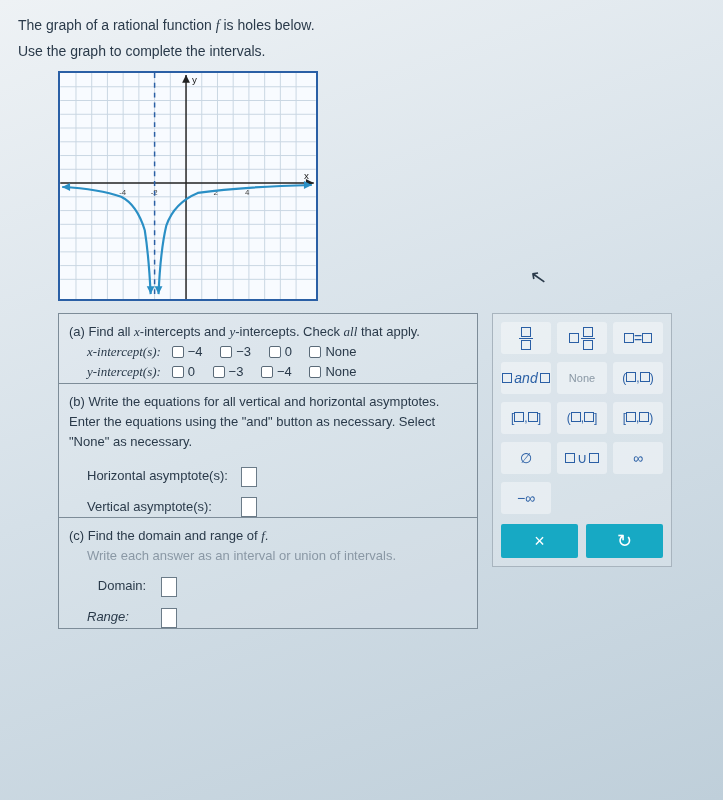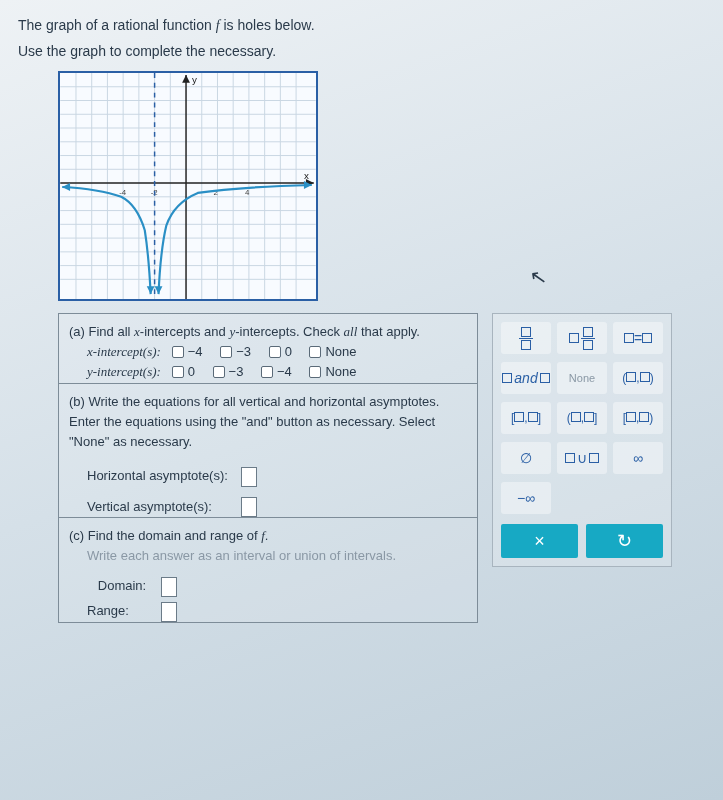--- a/index.html
+++ b/index.html
@@ -97,21 +97,21 @@
   }
   .faded { color: #8a98a5; }
 </style>
 </head>
 <body>
 
 <div class="intro">
   <p>
     <span>The graph of a rational function </span><span class="italic">f</span><span> is holes below.</span>
   </p>
-  <p>Use the graph to complete the necessary.</p>
+  <p>Use the graph to complete the intervals.</p>
 </div>
 
 <div class="graph-box">
   <svg viewBox="0 0 260 230">
 
     <g stroke="#c9d6e2" stroke-width="1">
       <line x1="0" y1="14" x2="260" y2="14"></line>
         <line x1="0" y1="28" x2="260" y2="28"></line>
       <line x1="0" y1="42" x2="260" y2="42"></line>
         <line x1="0" y1="56" x2="260" y2="56"></line>
@@ -204,21 +204,21 @@
 
     <div class="q-section">
       <div>
         <span>(c) Find the domain and range of </span><span class="italic">f</span><span>.</span>
       </div>
       <div class="row-indent faded">Write each answer as an interval or union of intervals.</div>
       <div class="row-indent" style="margin-top:10px;">
         <span style="display:inline-block;width:70px;text-align:center;">Domain:</span>
         <span class="input-slot"></span>
       </div>
-      <div class="row-indent" style="margin-top:4px;">
+      <div class="row-indent" style="margin-top:10px;font-style:italic;">
         <span style="display:inline-block;width:70px;">Range:</span>
         <span class="input-slot"></span>
       </div>
     </div>
 
   </div>
 
   <div class="palette">
     <div class="pal-grid">
       <div class="pal-btn">

